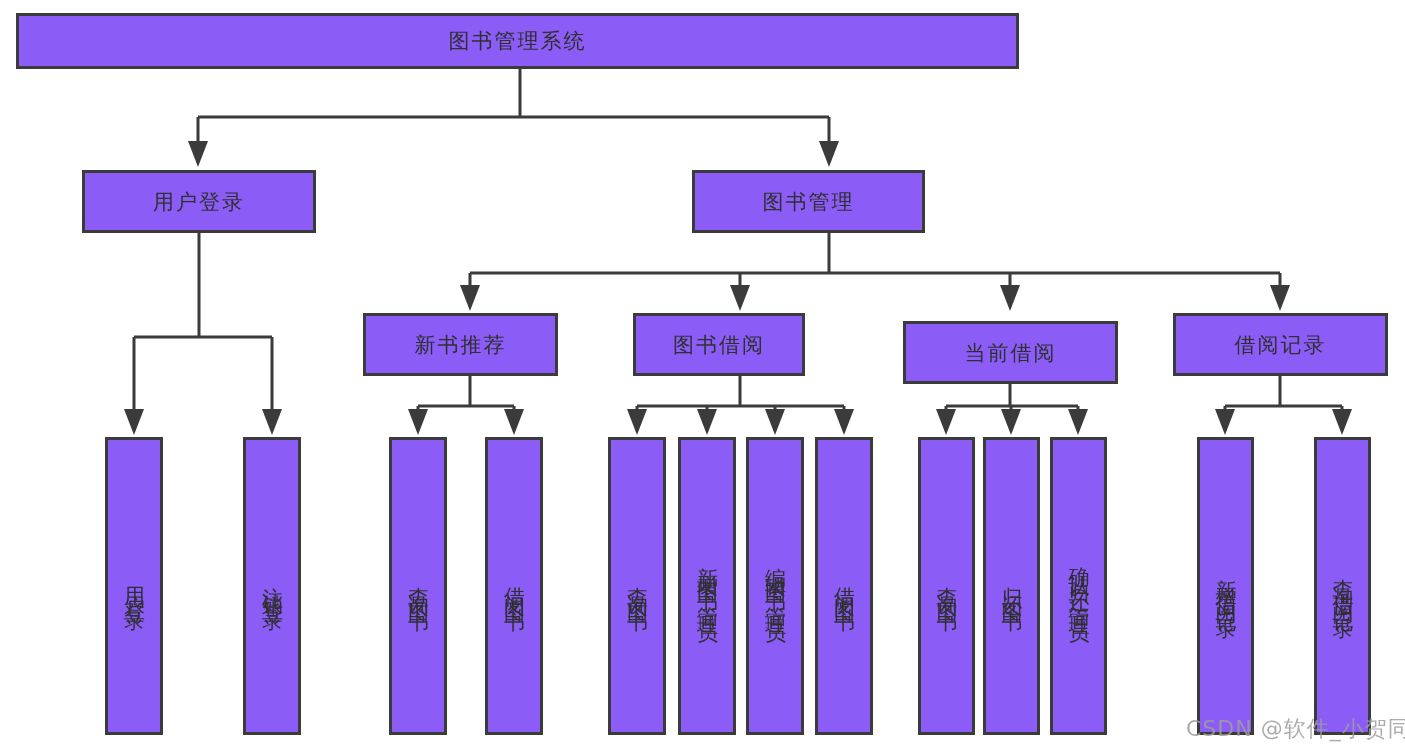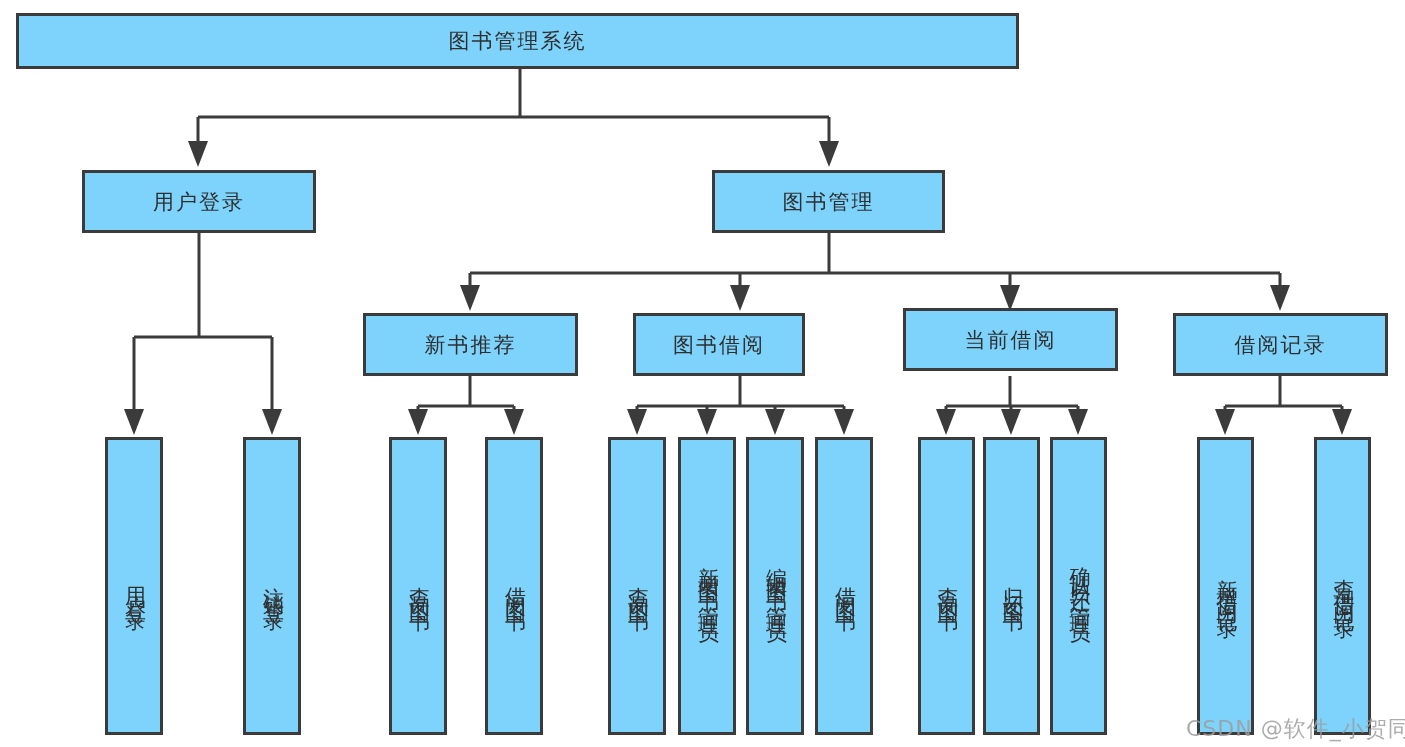--- a/index.html
+++ b/index.html
@@ -17,30 +17,29 @@
     height: 747px;
     background: var(--bg);
     overflow: hidden;
   }
   svg.wires { position: absolute; left: 0; top: 0; z-index: 0; }
   svg.wires path { stroke: var(--line); stroke-width: 3; fill: none; }
   svg.wires polygon { fill: var(--line); stroke: none; }
   .box {
     position: absolute;
     z-index: 1;
-    background: #7dd3fc;
+    background: #8b5cf6;
     border: 3px solid var(--line);
     display: flex;
     align-items: center;
     justify-content: center;
     color: var(--text);
     font-size: 21px;
     letter-spacing: 2px;
     white-space: nowrap;
-    font-family: Liberation Mono, monospace;
   }
   .box.v {
     writing-mode: vertical-rl;
     letter-spacing: 8px;
     line-height: 1;
   }
   .watermark {
     position: absolute;
     z-index: 2;
     left: 1186px;
@@ -89,25 +88,25 @@
     <polygon points="1068,409 1088,409 1078,435"></polygon>
 
     <path d="M1280 376 V406 M1225 406 H1342 M1225 406 V411 M1342 406 V411"></path>
     <polygon points="1215,409 1235,409 1225,435"></polygon>
     <polygon points="1332,409 1352,409 1342,435"></polygon>
   </svg>
 
   <div class="box" style="left:16px;top:13px;width:1003px;height:56px">图书管理系统</div>
 
   <div class="box" style="left:82px;top:170px;width:234px;height:63px">用户登录</div>
-  <div class="box" style="left:712px;top:170px;width:233px;height:63px">图书管理</div>
+  <div class="box" style="left:692px;top:170px;width:233px;height:63px">图书管理</div>
 
-  <div class="box" style="left:363px;top:313px;width:215px;height:63px">新书推荐</div>
+  <div class="box" style="left:363px;top:313px;width:195px;height:63px">新书推荐</div>
   <div class="box" style="left:633px;top:313px;width:172px;height:63px">图书借阅</div>
-  <div class="box" style="left:903px;top:308px;width:215px;height:63px">当前借阅</div>
+  <div class="box" style="left:903px;top:321px;width:215px;height:63px">当前借阅</div>
   <div class="box" style="left:1173px;top:313px;width:215px;height:63px">借阅记录</div>
 
   <div class="box v" style="left:105px;top:437px;width:58px;height:298px">用户登录</div>
   <div class="box v" style="left:243px;top:437px;width:58px;height:298px">注销登录</div>
 
   <div class="box v" style="left:389px;top:437px;width:58px;height:298px">查询图书</div>
   <div class="box v" style="left:485px;top:437px;width:58px;height:298px">借阅图书</div>
 
   <div class="box v" style="left:608px;top:437px;width:58px;height:298px">查询图书</div>
   <div class="box v" style="left:678px;top:437px;width:58px;height:298px">新增图书（管理员）</div>

